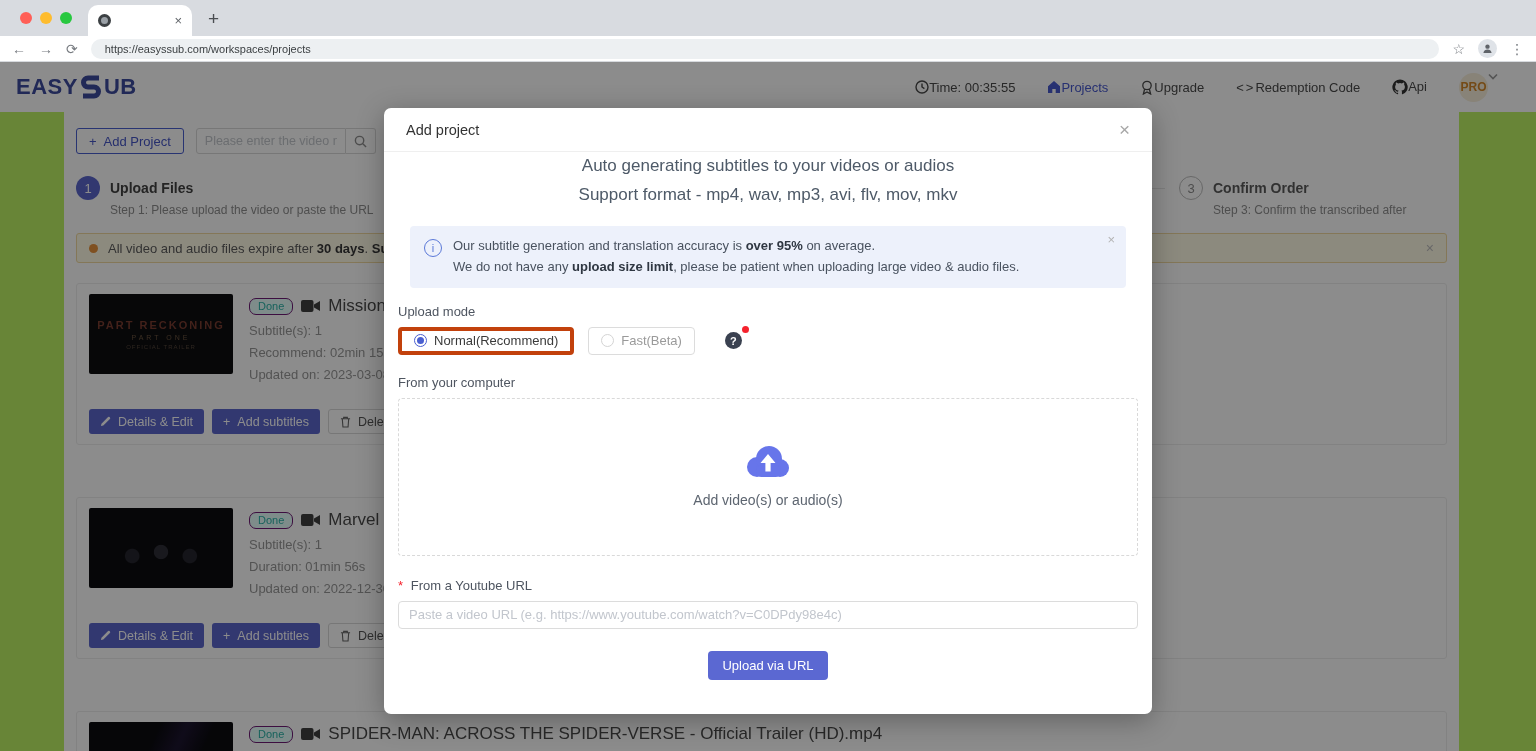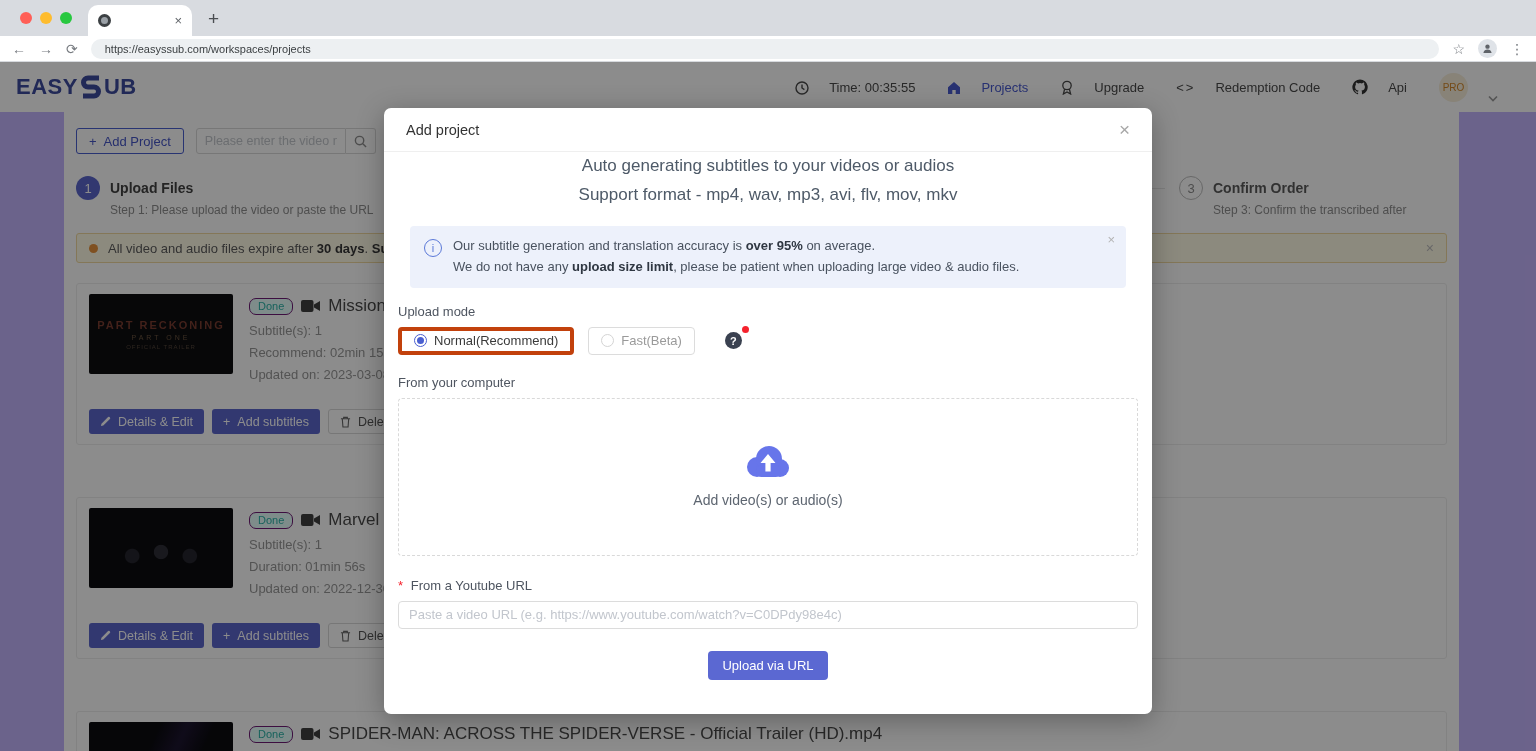--- a/index.html
+++ b/index.html
@@ -20,29 +20,29 @@
     display:flex; align-items:center; padding:0 12px; gap:13px; }
   .nav-glyph { color:#777b80; font-size:14px; line-height:1; }
   .omnibox { flex:1; height:20px; background:#edf0f2; border-radius:10px;
     display:flex; align-items:center; padding:0 14px; }
   .omnibox span { font-size:11px; color:#3c4043; }
   .chrome-right { display:flex; align-items:center; gap:13px; }
   .avatar-c { width:19px; height:19px; border-radius:50%; background:#dfe3e8;
     display:flex; align-items:center; justify-content:center; }
 
   
-  .page { position:relative; height:689px; background:#c4b5fd; overflow:hidden; }
+  .page { position:relative; height:689px; background:#bef264; overflow:hidden; }
   .site-header { height:50px; background:#fff; display:flex; align-items:center; padding:0 38px 0 16px; }
   .logo { display:flex; align-items:center; color:#3d4b9e; font-weight:800; font-size:22px; letter-spacing:.5px; }
   .logo svg { margin:0 1px; }
   .main-nav { margin-left:auto; display:flex; align-items:center; gap:32px; font-size:13px; color:#4a4a4a; }
-  .nav-item { display:flex; align-items:flex-end; gap:20px; }
+  .nav-item { display:flex; align-items:flex-start; gap:0; }
   .nav-item.active { color:#4a5bd0; }
   .pro-badge { width:29px; height:29px; border-radius:50%; background:#f7eeda; color:#d4882a;
-    font-size:10px; font-weight:400; display:flex; align-items:center; justify-content:center; }
+    font-size:12px; font-weight:700; display:flex; align-items:center; justify-content:center; }
 
   .wrapper { background:#fff; margin:0 77px 0 64px; padding:16px 12px 0; height:639px; }
 
   .controls { display:flex; align-items:center; gap:12px; }
   .btn-outline-primary { height:26px; border:1px solid #4a5fd0; color:#4656c7; background:#fff;
     border-radius:3px; font-size:13px; padding:0 12px; display:inline-flex; align-items:center; gap:7px; }
   .search-group { display:flex; }
   .search-input { width:150px; height:26px; border:1px solid #d9d9d9; border-radius:3px 0 0 3px;
     padding:0 8px; font-size:12.5px; color:#333; }
   .search-input::placeholder { color:#c3c7cc; }

